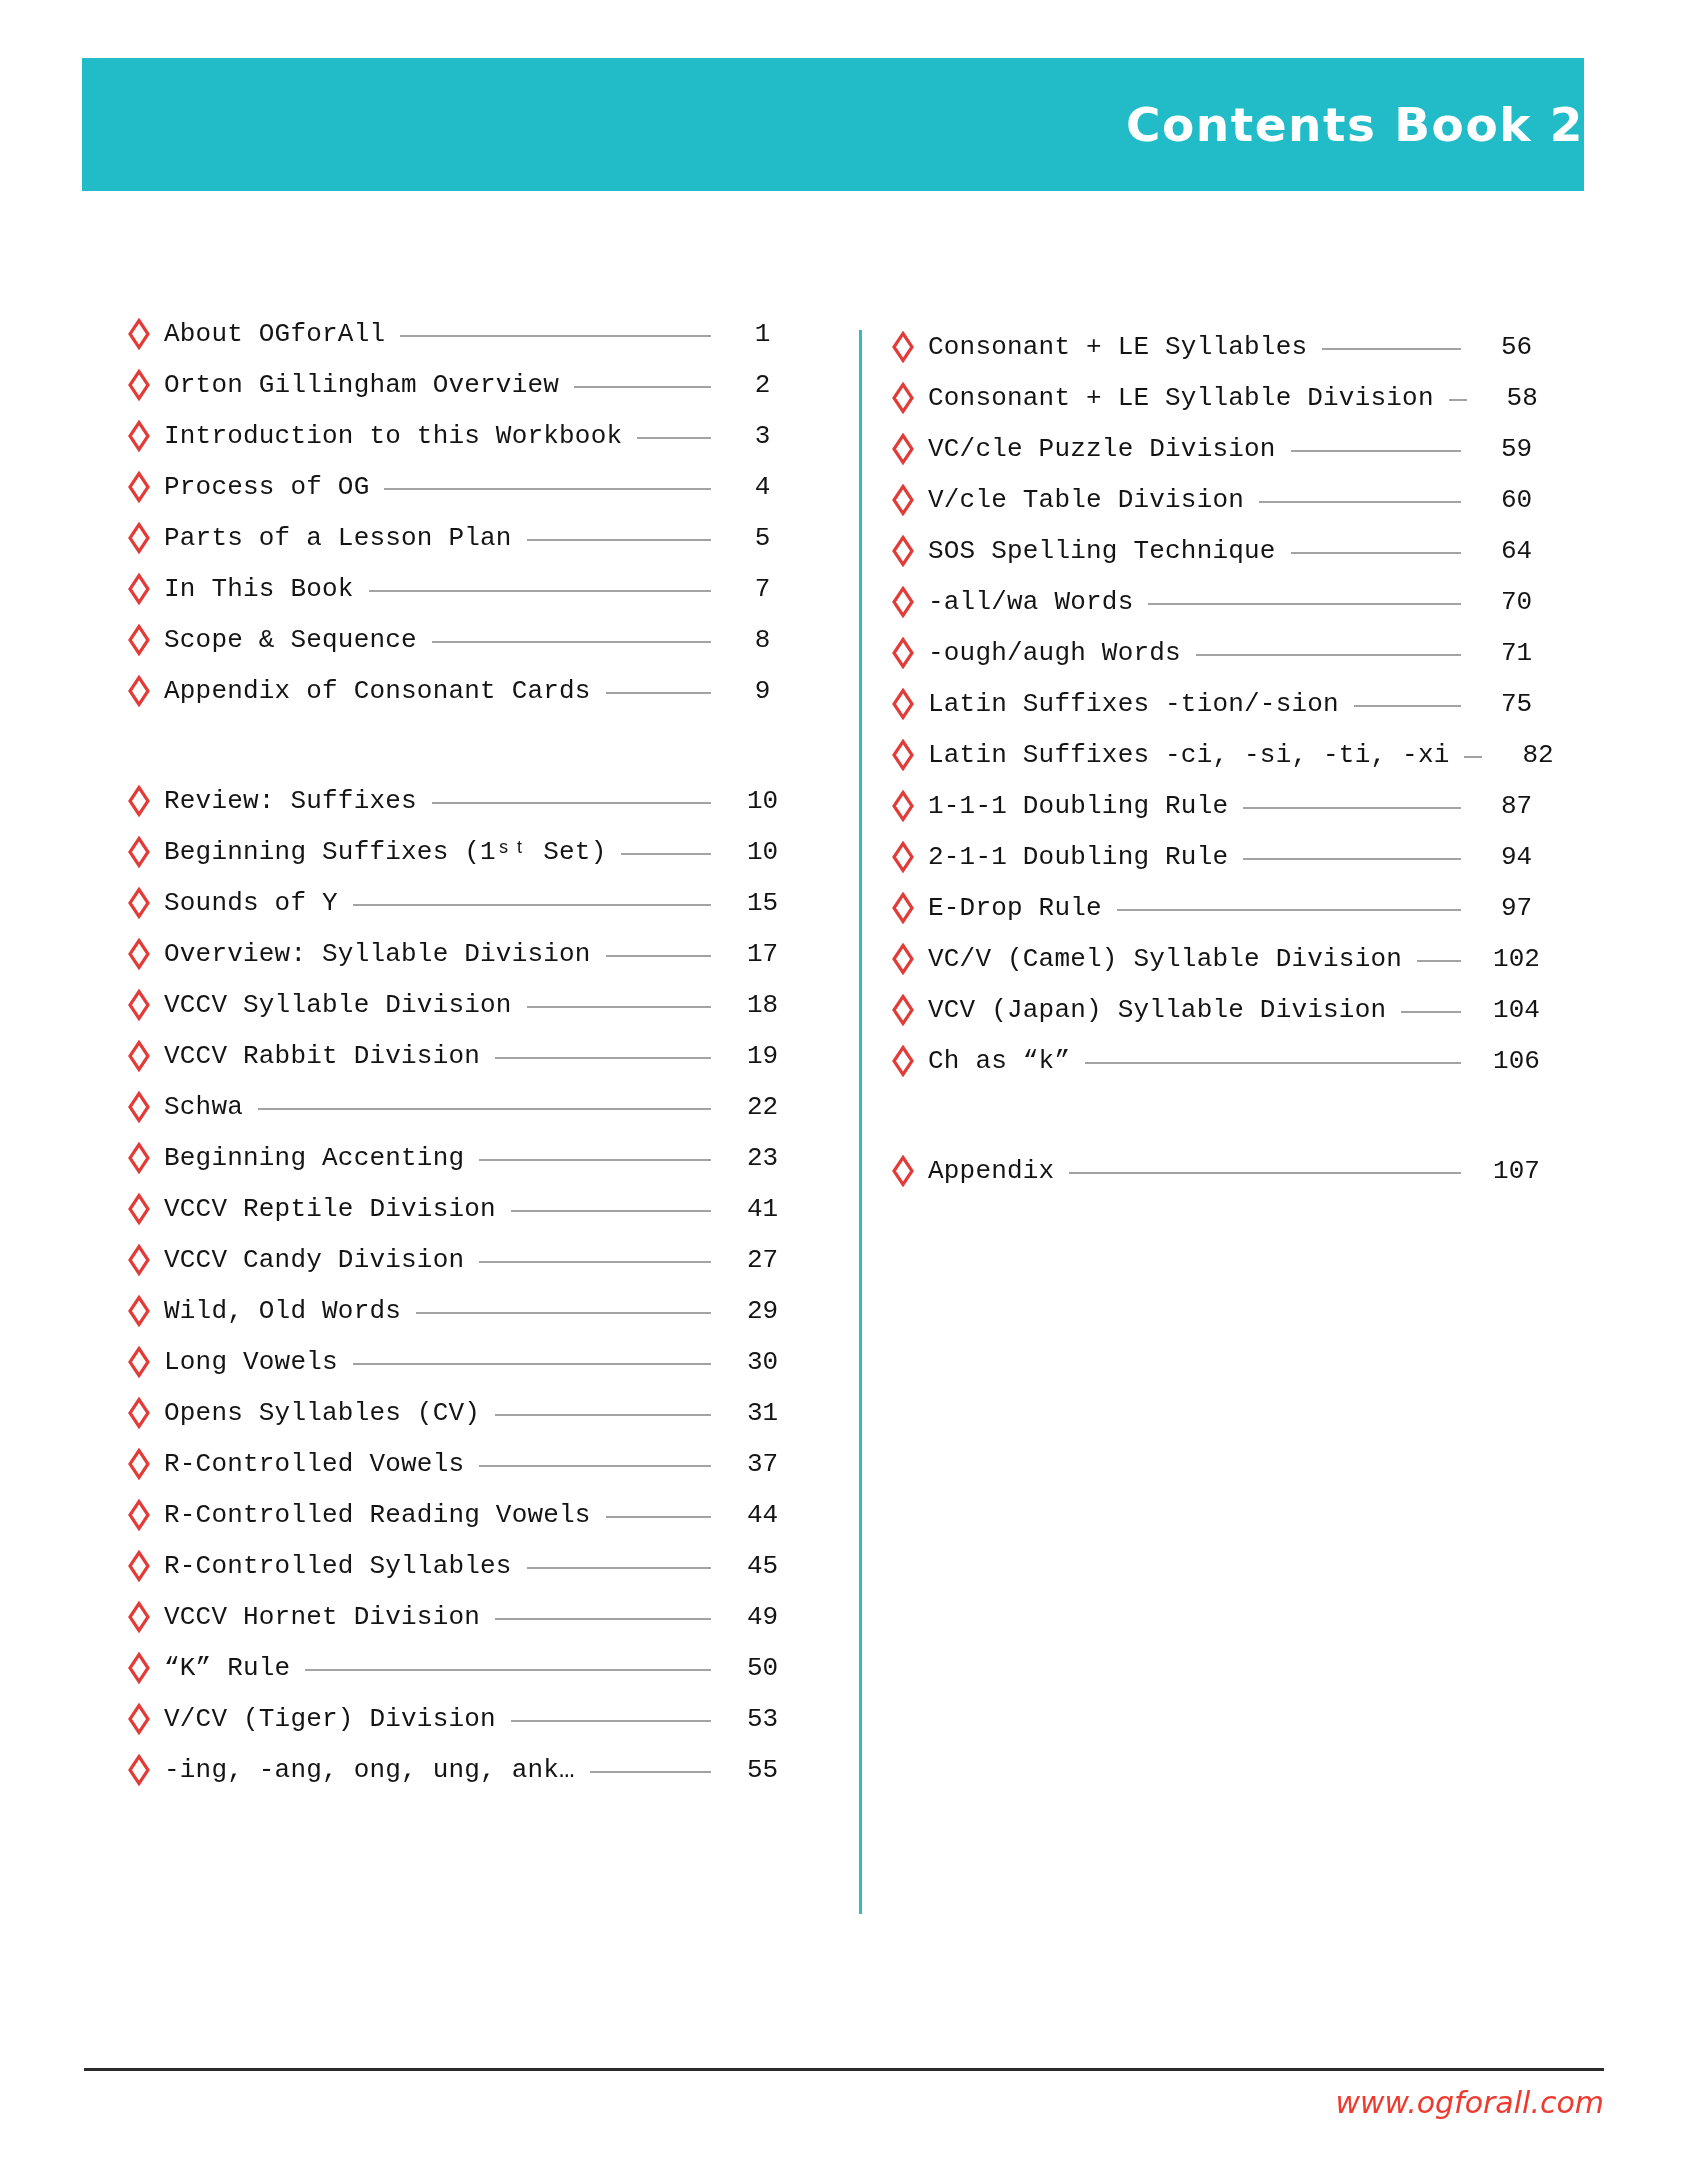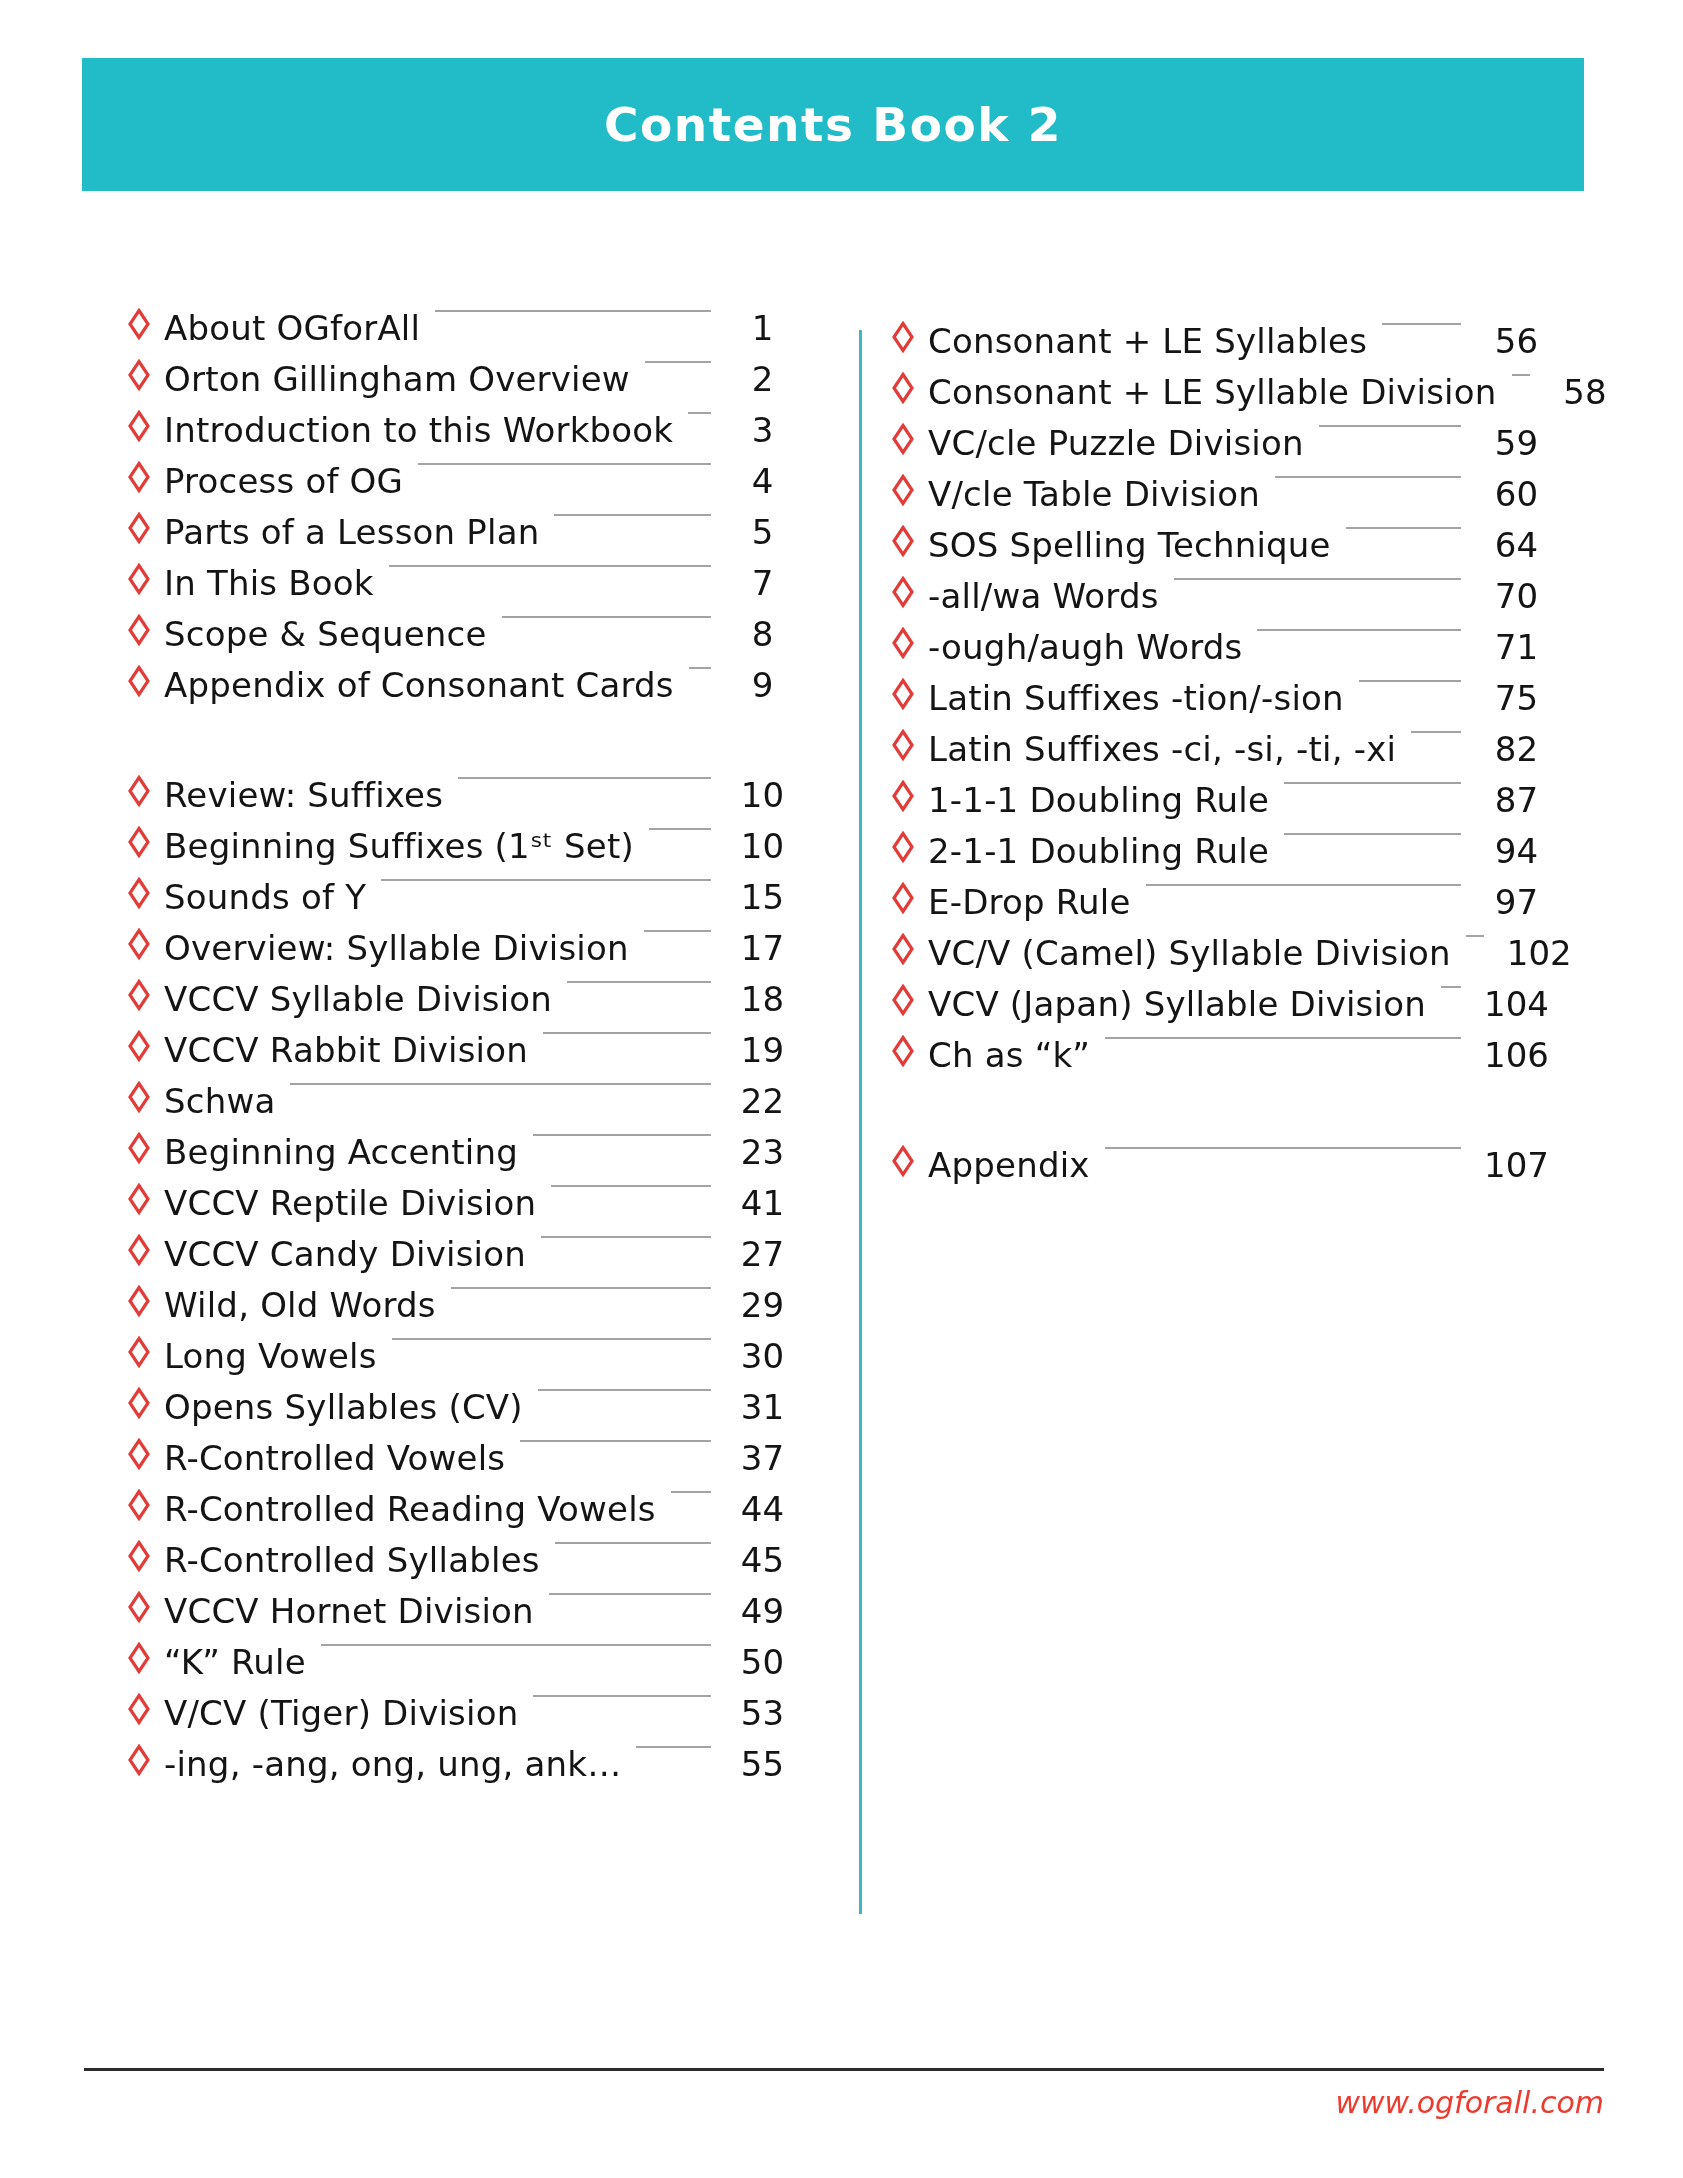--- a/index.html
+++ b/index.html
@@ -4,31 +4,31 @@
 <style>
   html,body{margin:0;padding:0;background:#ffffff;}
   body{
     width:1683px;height:2178px;position:relative;overflow:hidden;
     font-family:"DejaVu Sans","Liberation Sans",sans-serif;
     color:#141414;
   }
   .banner{
     position:absolute;left:82px;top:58px;width:1502px;height:133px;
     background:var(--banner,#21bcc8);
-    display:flex;align-items:center;justify-content:center;
+    display:flex;align-items:center;justify-content:flex-end;
   }
   .banner h1{
     margin:0;color:#ffffff;font-size:47px;font-weight:700;letter-spacing:1.5px;
   }
   .col{position:absolute;top:308px;}
   .col-left{left:127px;width:677px;}
   .col-right{left:891px;width:671px;margin-top:13px;}
   .toc-row{
-    display:flex;align-items:flex-start;height:51px;
-    font-size:34px;white-space:nowrap;
+    display:flex;align-items:center;height:51px;
+    font-size:26px;white-space:nowrap;font-family:Liberation Mono, monospace;
   }
   .diamond-wrap{flex:0 0 auto;width:24px;height:32px;margin-right:13px;display:flex;align-items:center;}
   .diamond-wrap svg{width:24px;height:32px;display:block;}
   .label{flex:0 0 auto;letter-spacing:0.2px;}
   .leader{
     flex:1 1 auto;min-width:18px;height:0;
     border-top:2px solid var(--leader,#a3a3a3);
     margin:0 10px 0 15px;transform:translateY(2px);
   }
   .pagenum{flex:0 0 83px;text-align:center;}

